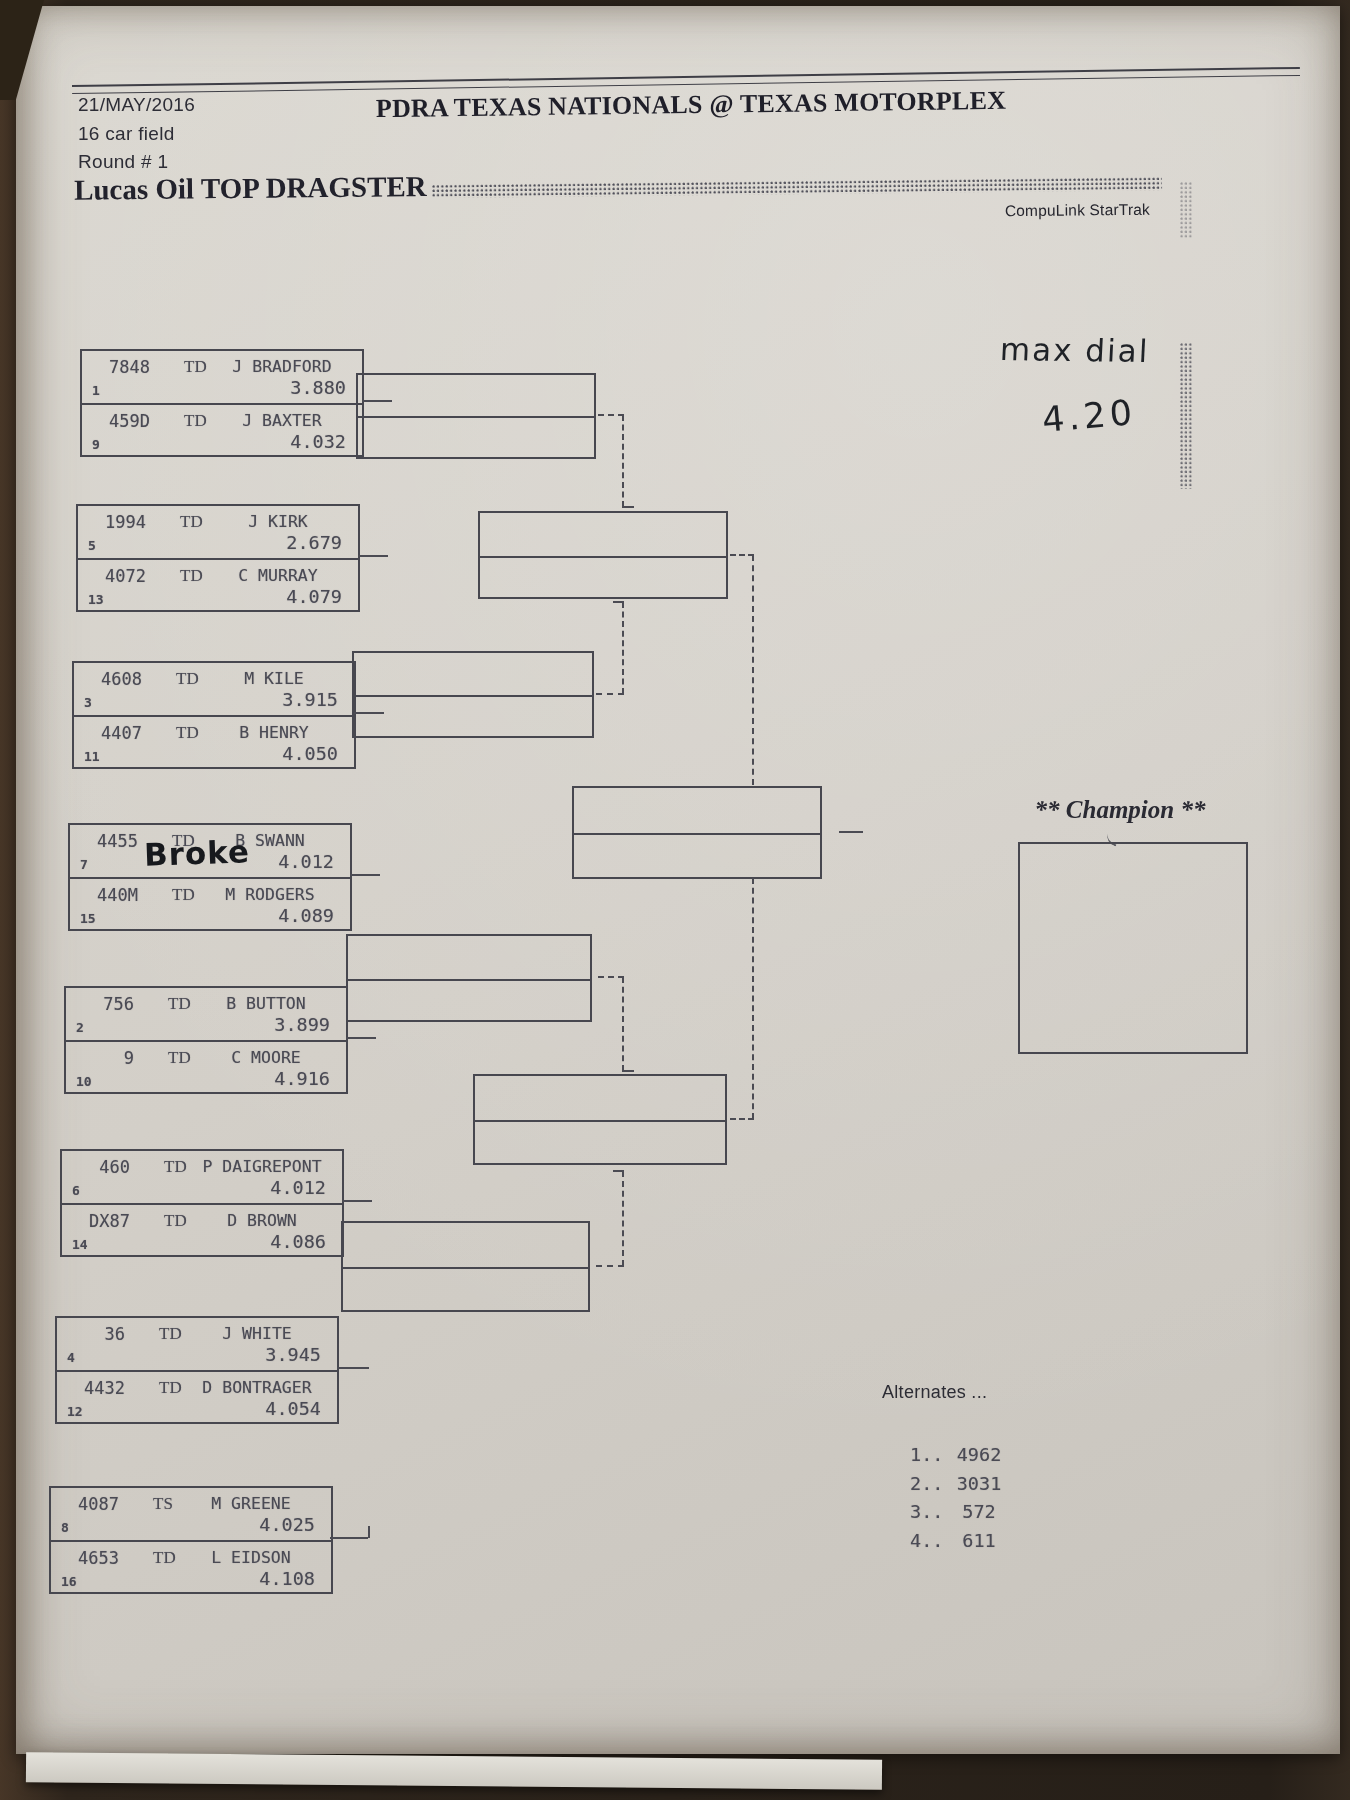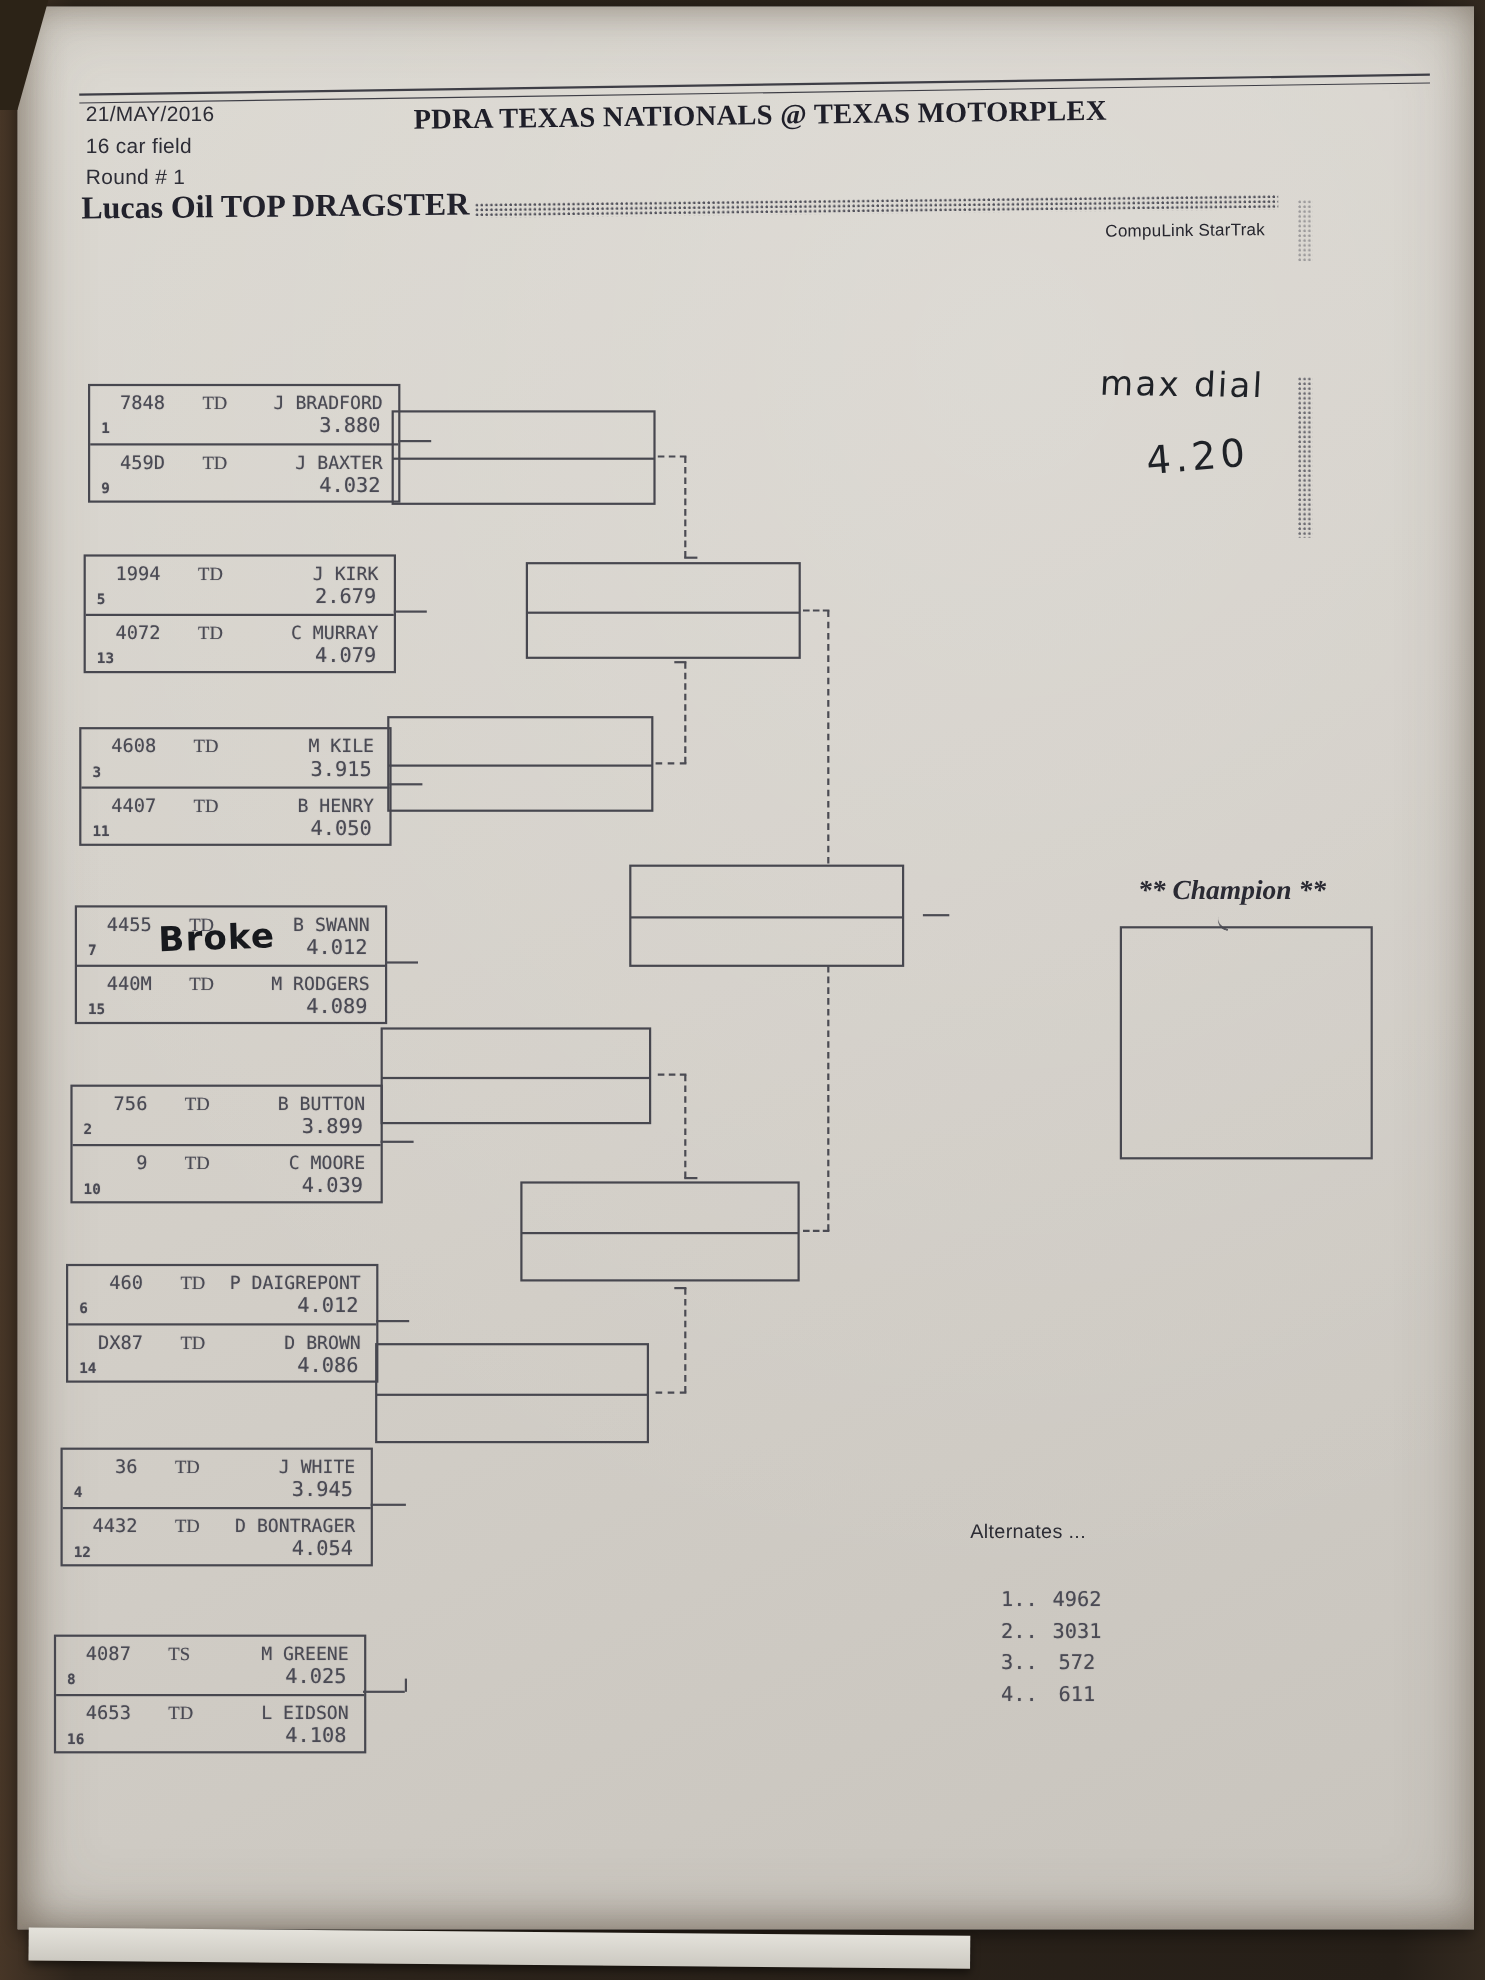--- a/index.html
+++ b/index.html
@@ -42,21 +42,21 @@
 
   .compulink { position:absolute; left:888px; top:196px; width:246px; text-align:right;
     font-size:15.5px; color:#26262e; letter-spacing:.2px; transform:rotate(-.6deg); }
 
   .pairing { position:absolute; width:284px; height:108px; border:2px solid #47474f; box-sizing:border-box; }
   .cell { height:52px; position:relative; }
   .cell + .cell { border-top:2px solid #47474f; }
   .crow { display:flex; padding:6px 14px 0 26px; font-size:17px; color:#4a4a54; text-shadow:0 0 1px rgba(74,74,84,.45); }
   .car  { width:42px; text-align:right; }
   .cls  { width:32px; margin-left:34px;font-family:Liberation Serif, serif; }
-  .drv  { flex:1; text-align:right; font-size:16.5px; }
+  .drv  { flex:1; text-align:center; font-size:16.5px; }
   .crow2{ display:flex; justify-content:space-between; align-items:flex-end; padding:0 16px 0 10px; color:#4a4a54; text-shadow:0 0 1px rgba(74,74,84,.45); }
   .seed { font-size:13px; font-weight:bold; }
   .dial { font-size:18.5px; }
 
   .ebox { position:absolute; border:2px solid #47474f; box-sizing:border-box; }
   .mid  { position:absolute; left:-1px; right:-1px; border-top:2px solid #47474f; }
 
   .sline-h { position:absolute; border-top:2px solid #4b4b53; }
   .sline-v { position:absolute; border-left:2px solid #4b4b53; }
   .dline-h { position:absolute; border-top:2px dashed #4b4b53; }
@@ -216,21 +216,21 @@
         </div>
     </div>
     <div class="cell">
       <div class="crow">
           <span class="car">9</span>
           <span class="cls">TD</span>
           <span class="drv">C MOORE</span>
         </div>
       <div class="crow2">
           <span class="seed">10</span>
-          <span class="dial">4.039</span>
+          <span class="dial">4.916</span>
         </div>
     </div>
   </div>
 
   <div class="pairing mono" style="left:44px;top:1143px">
     <div class="cell">
       <div class="crow">
           <span class="car">460</span>
           <span class="cls">TD</span>
           <span class="drv">P DAIGREPONT</span>

